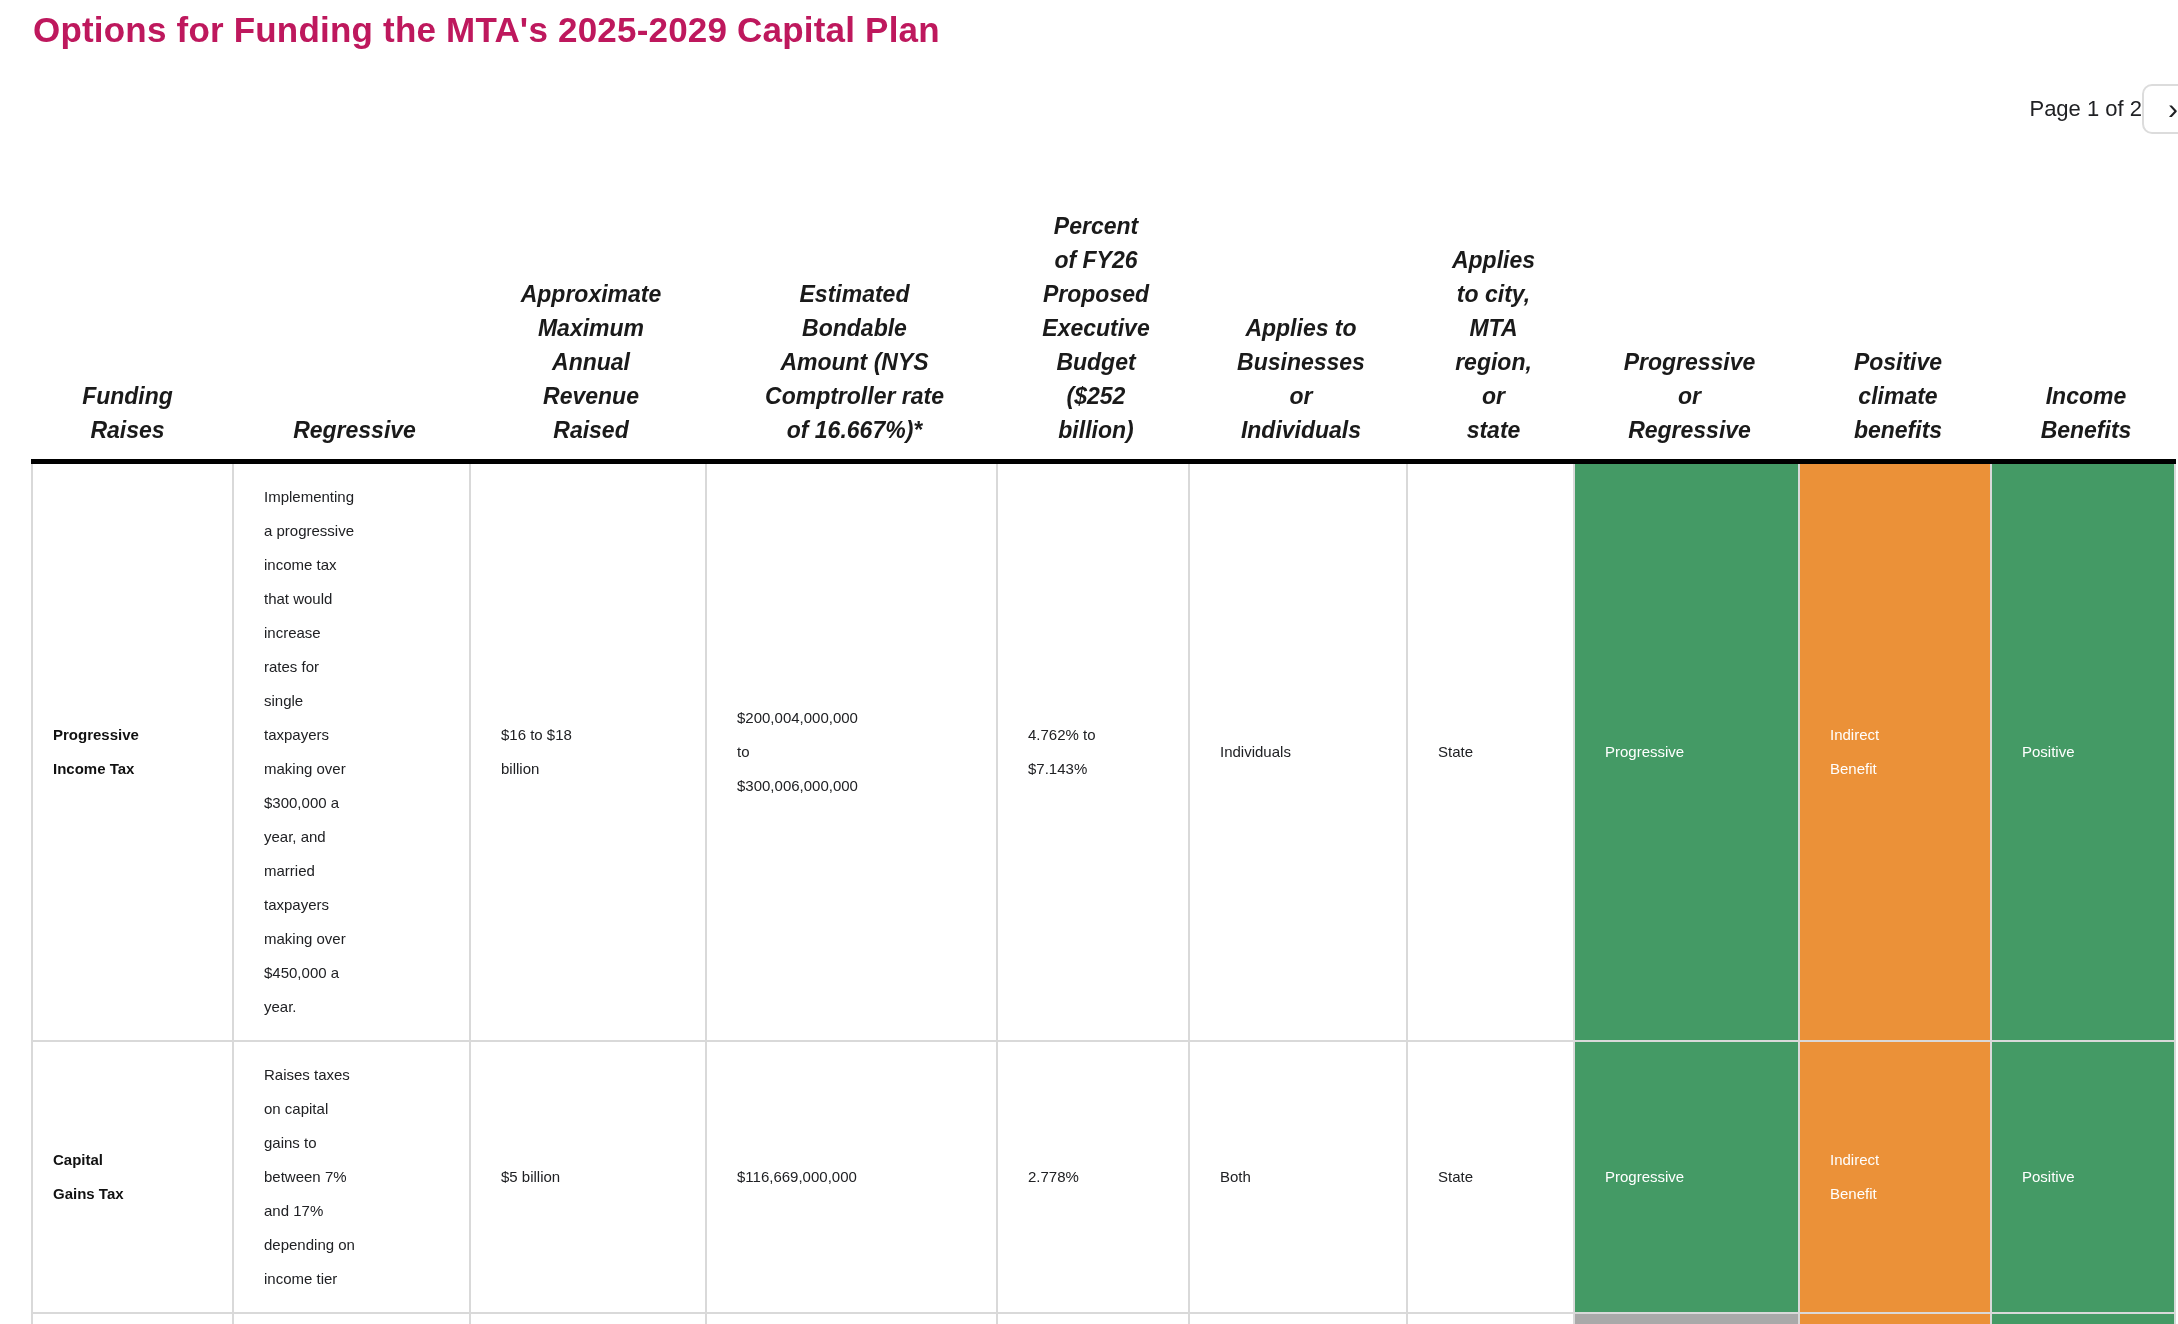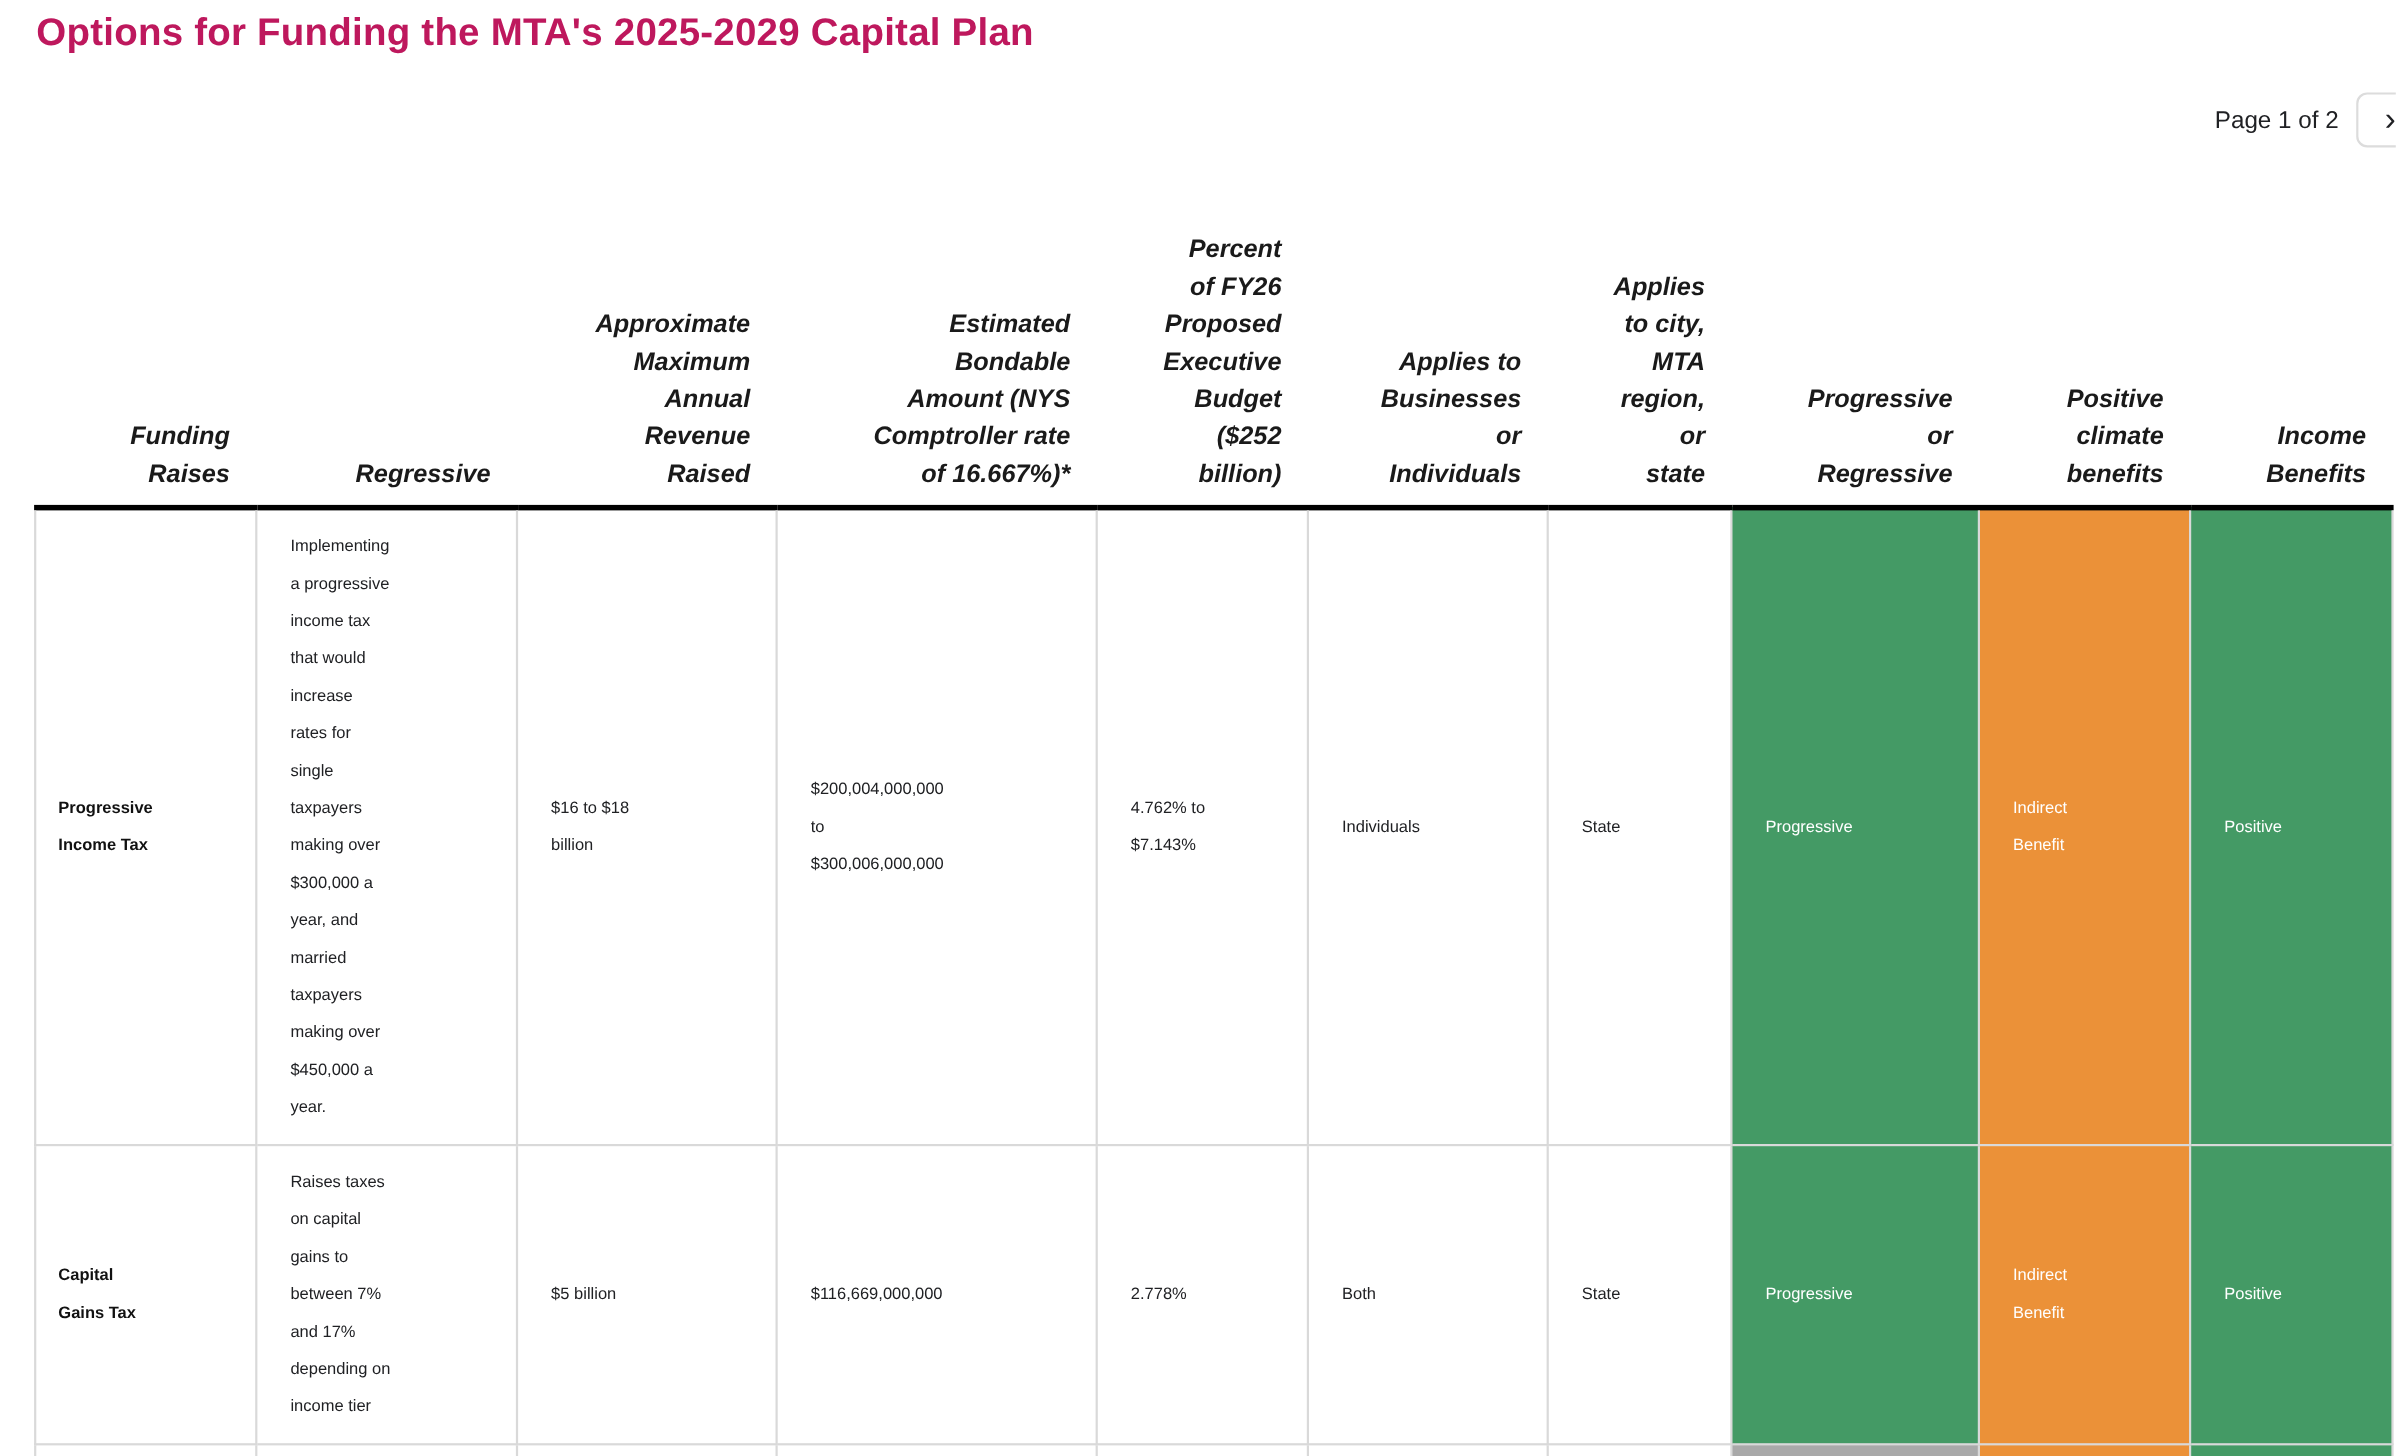--- a/index.html
+++ b/index.html
@@ -22,21 +22,20 @@
   .pagination {
     position: absolute;
     top: 84px;
     right: -26px;
     display: flex;
     align-items: center;
   }
   .pagination-label {
     font-size: 22px;
     color: #202124;
-    margin-right: 16px;
     white-space: nowrap;
   }
   .next-btn {
     width: 62px;
     height: 50px;
     background: #ffffff;
     border: 2px solid #dcdcdc;
     border-radius: 10px;
     font-size: 30px;
     color: #202124;
@@ -48,21 +47,21 @@
   table.funding-table {
     position: absolute;
     top: 170px;
     left: 31px;
     width: 2143px;
     table-layout: fixed;
     border-collapse: collapse;
   }
   .funding-table th {
     vertical-align: bottom;
-    text-align: right;
+    text-align: center;
     font-style: italic;
     font-weight: 700;
     font-size: 23px;
     line-height: 34px;
     color: #1a1a1a;
     padding: 0 24px 12px 30px;
     border: none;
     border-bottom: 5px solid #000000;
     white-space: pre-line;
     height: 291px;

